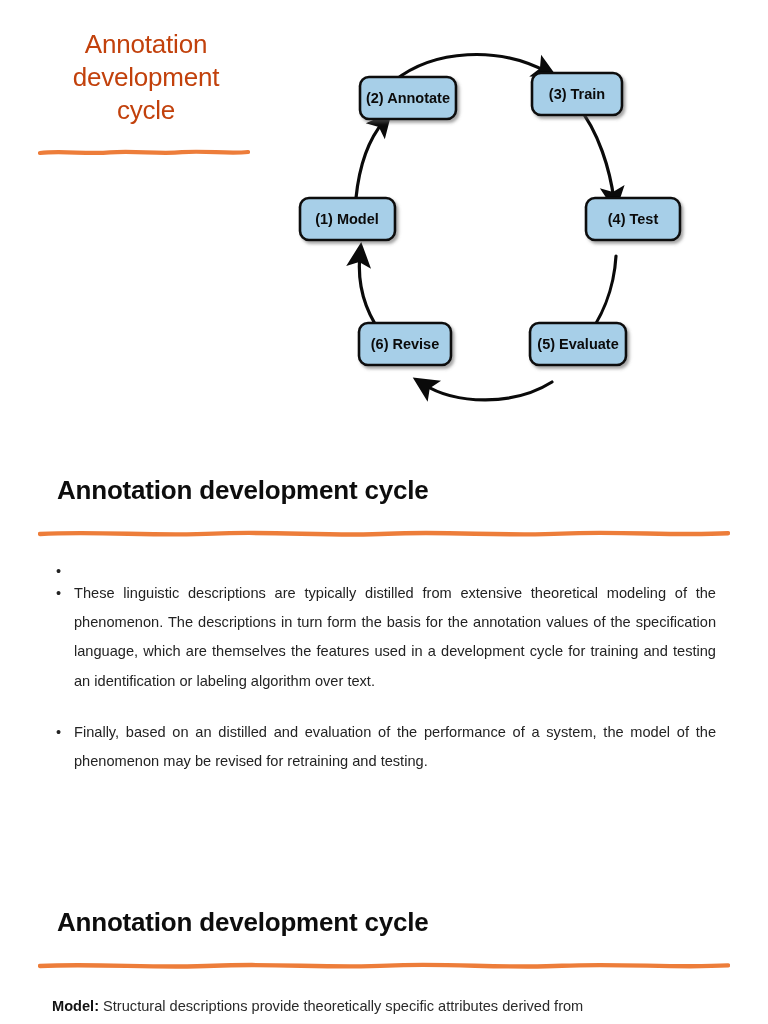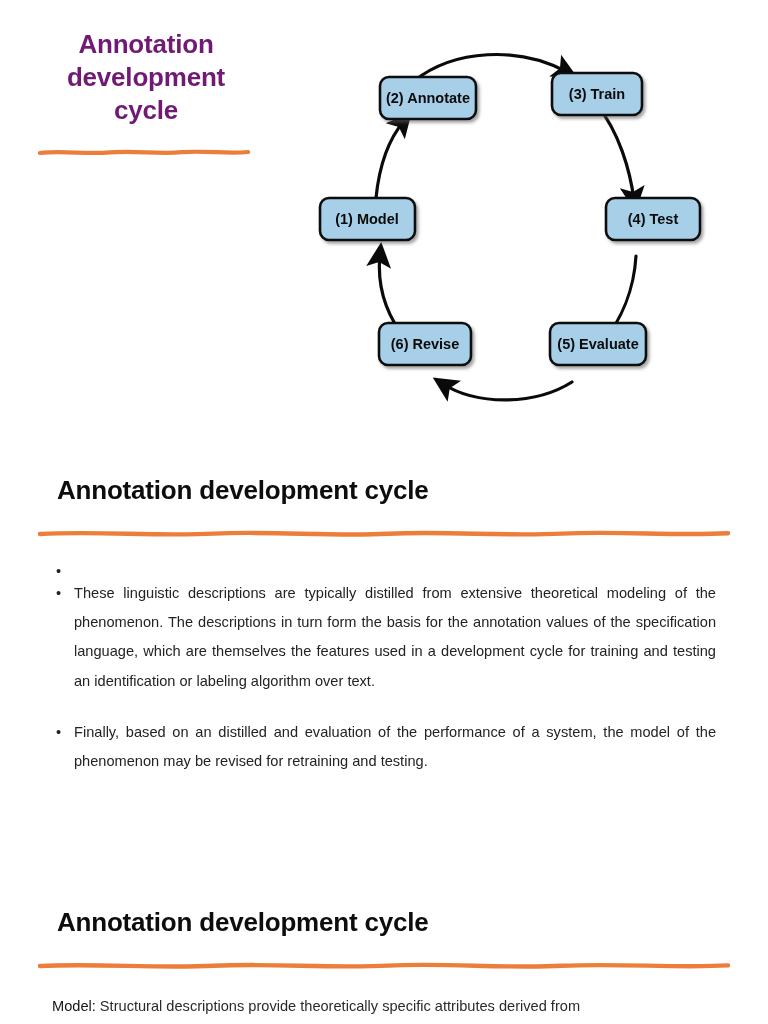--- a/index.html
+++ b/index.html
@@ -12,32 +12,32 @@
   .page { position:relative; width:768px; height:1024px; background:#fff; }
 
   
   .slide1 { position:absolute; left:0; top:0; width:768px; height:455px; }
 
   .title-block {
     position:absolute; left:40px; top:28px; width:212px;
     text-align:center;
   }
   .title-block .t-line {
-    font-size:26px; font-weight:bold; color:#701a75;
+    font-size:26px; font-weight:normal; color:#c2410c;
     line-height:1.26; letter-spacing:-0.2px;
   }
 
   .squiggle { display:block; }
 
   .underline-small { position:absolute; left:38px; top:146px; width:212px; height:12px; }
   .underline-wide-1 { position:absolute; left:38px; top:526px; width:692px; height:14px; }
   .underline-wide-2 { position:absolute; left:38px; top:958px; width:692px; height:14px; }
 
   
-  .diagram { position:absolute; left:304px; top:28px; width:430px; height:390px; }
+  .diagram { position:absolute; left:284px; top:28px; width:430px; height:390px; }
   .diagram svg { display:block; }
 
   .node-label {
     font-family:"Liberation Sans", sans-serif;
     font-size:14.5px; font-weight:600; fill:#0b0b0b;
   }
 
   
   .slide2 { position:absolute; left:0; top:455px; width:768px; height:420px; }
   .h2-heading {
@@ -68,21 +68,21 @@
   .slide3 { position:absolute; left:0; top:875px; width:768px; height:149px; }
   .h3-heading {
     position:absolute; left:57px; top:32px;
     font-size:26px; font-weight:bold; color:#0d0d0d; letter-spacing:-0.2px;
   }
   .model-para {
     position:absolute; left:52px; top:118px; width:676px;
     font-size:14.6px; color:#2a2a2a; line-height:1.9;
     text-align:justify; text-justify:inter-word;
   }
-  .model-para b { color:#141414; font-weight:normal; }
+  .model-para b { color:#141414; font-weight:bold; }
 </style>
 </head>
 <body>
 
 <div class="page">
 
   <div class="slide1">
 
     <div class="title-block">
       <div class="t-line">Annotation</div>

